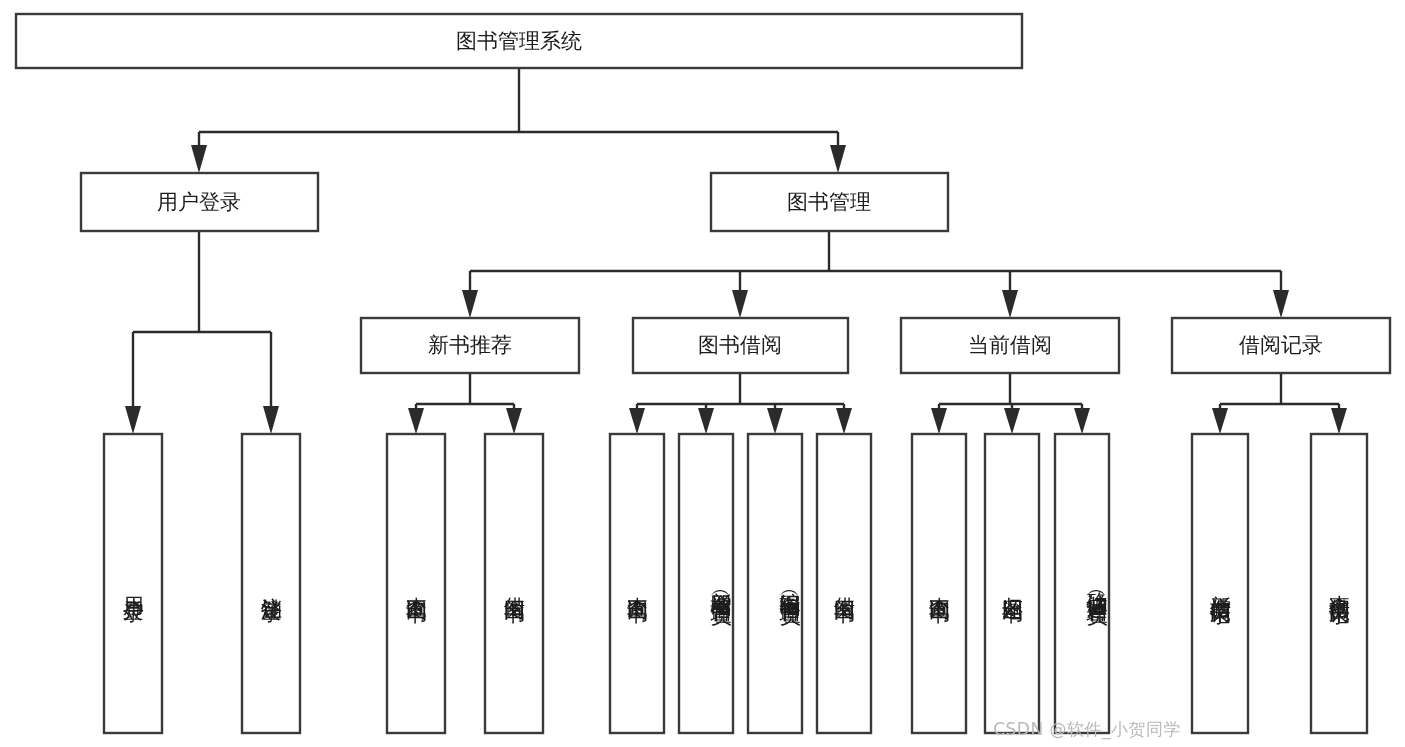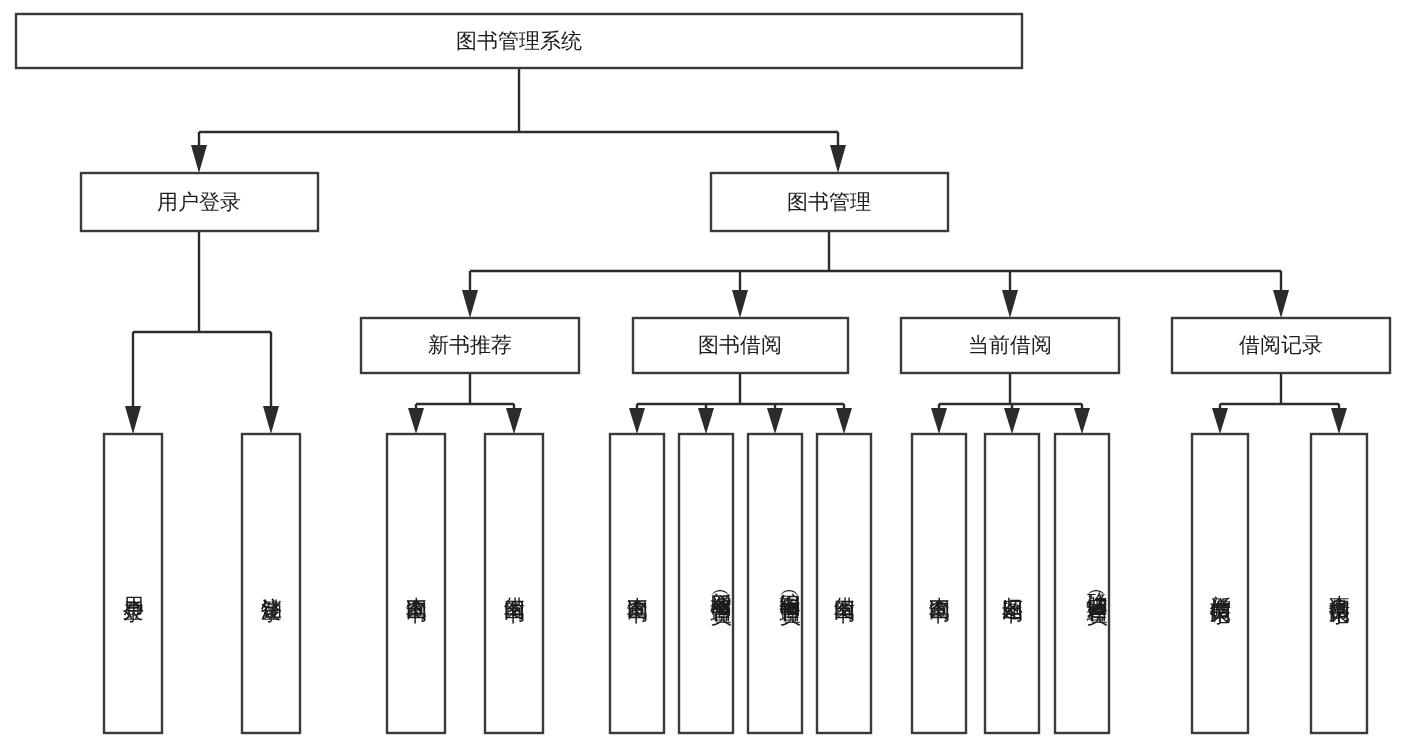--- a/index.html
+++ b/index.html
@@ -209,14 +209,15 @@
   <div class="node-label-v" style="left:610px; top:434px; width:54px; height:299px; display:flex; align-items:center; justify-content:center;">查询图书</div>
   <div class="node-label-v" style="left:679px; top:438px; width:54px; height:291px; display:flex; align-items:flex-start; justify-content:center;">新增图书（管理员）</div>
   <div class="node-label-v" style="left:748px; top:438px; width:54px; height:291px; display:flex; align-items:flex-start; justify-content:center;">编辑图书（管理员）</div>
   <div class="node-label-v" style="left:817px; top:434px; width:54px; height:299px; display:flex; align-items:center; justify-content:center;">借阅图书</div>
   <div class="node-label-v" style="left:912px; top:434px; width:54px; height:299px; display:flex; align-items:center; justify-content:center;">查询图书</div>
   <div class="node-label-v" style="left:985px; top:434px; width:54px; height:299px; display:flex; align-items:center; justify-content:center;">归还图书</div>
   <div class="node-label-v" style="left:1055px; top:438px; width:54px; height:291px; display:flex; align-items:flex-start; justify-content:center;">确认归还（管理员）</div>
   <div class="node-label-v" style="left:1192px; top:434px; width:56px; height:299px; display:flex; align-items:center; justify-content:center;">新增借阅记录</div>
   <div class="node-label-v" style="left:1311px; top:434px; width:56px; height:299px; display:flex; align-items:center; justify-content:center;">查询借阅记录</div>
 
+  <div class="watermark">CSDN @软件_小贺同学</div>
 
 </div>
 
 </body></html>

